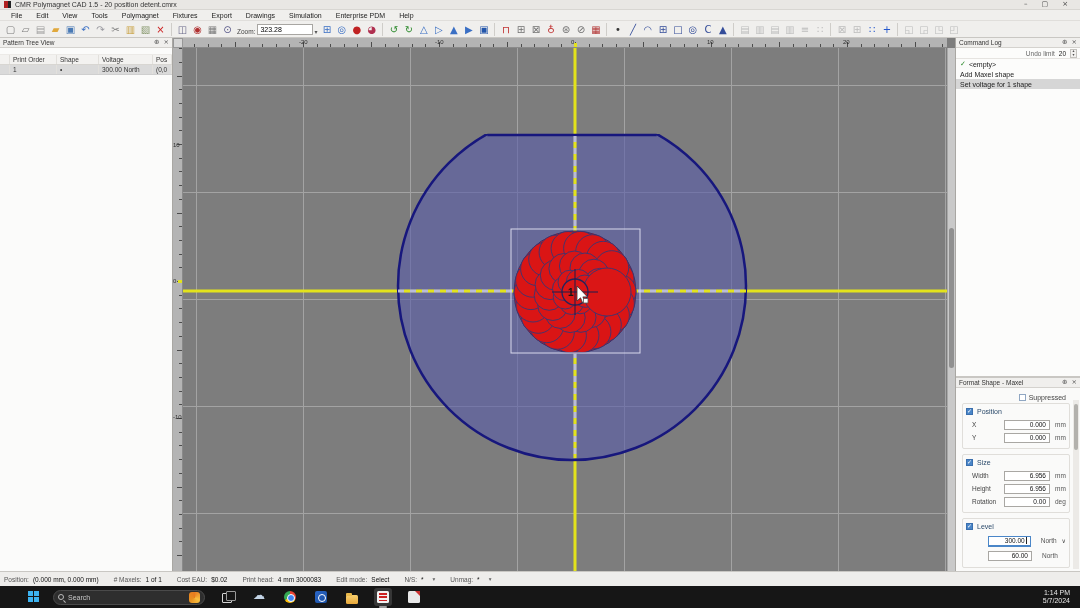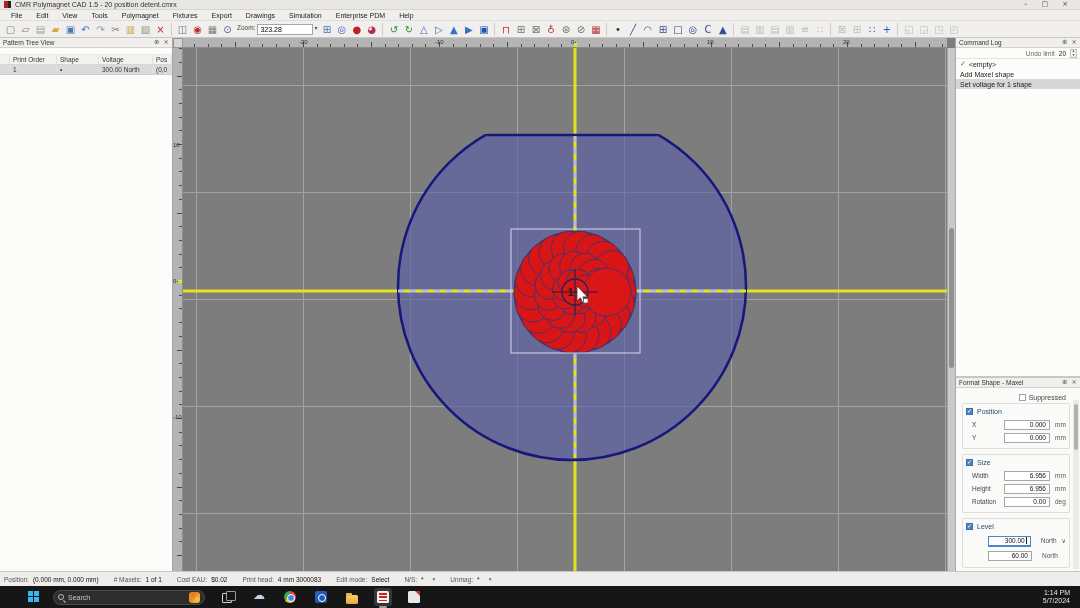--- a/index.html
+++ b/index.html
@@ -17,21 +17,21 @@
   
   .menubar { height:11px; background:#f0efed; display:flex; align-items:center; padding-left:4px; border-bottom:1px solid #e0dedb; }
   .menu-item { font-size:7px; color:#222; padding:0 7px; line-height:11px; }
 
   
   .toolbar { height:17px; background:#f0efed; display:flex; align-items:center; padding-left:3px; border-bottom:1px solid #c9c7c3; }
   .tb-icon { width:13px; height:13px; margin:0 1px; display:flex; align-items:center; justify-content:center;
     font-size:10px; line-height:13px; font-family:"DejaVu Sans",sans-serif; border-radius:2px; }
   .tb-icon.disabled { color:#bcbcbc !important; }
   .tb-sep { width:1px; height:13px; background:#cfcdc9; margin:0 3px; }
-  .zoom-combo { display:flex; align-items:flex-start; margin:0 2px; }
+  .zoom-combo { display:flex; align-items:flex-end; margin:0 2px; }
   .zoom-label { font-size:6.5px; color:#444; margin-right:2px; }
   .zoom-input { width:56px; height:11px; font-size:7px; border:1px solid #a8a6a2; background:#fff; padding:0 2px; font-family:"Liberation Sans",sans-serif; }
   .zoom-dd { font-size:6px; color:#555; margin-left:1px; }
 
   
   .main { position:relative; height:533px; display:flex; background:#d4d2cf; }
 
   
   .left-panel { width:173px; background:#fbfbfa; border-right:1px solid #a9a7a3; display:flex; flex-direction:column; }
   .panel-head { height:10px; background:#f0efed; border-bottom:1px solid #d4d2ce; display:flex; align-items:center; padding:0 3px; flex:none; }

